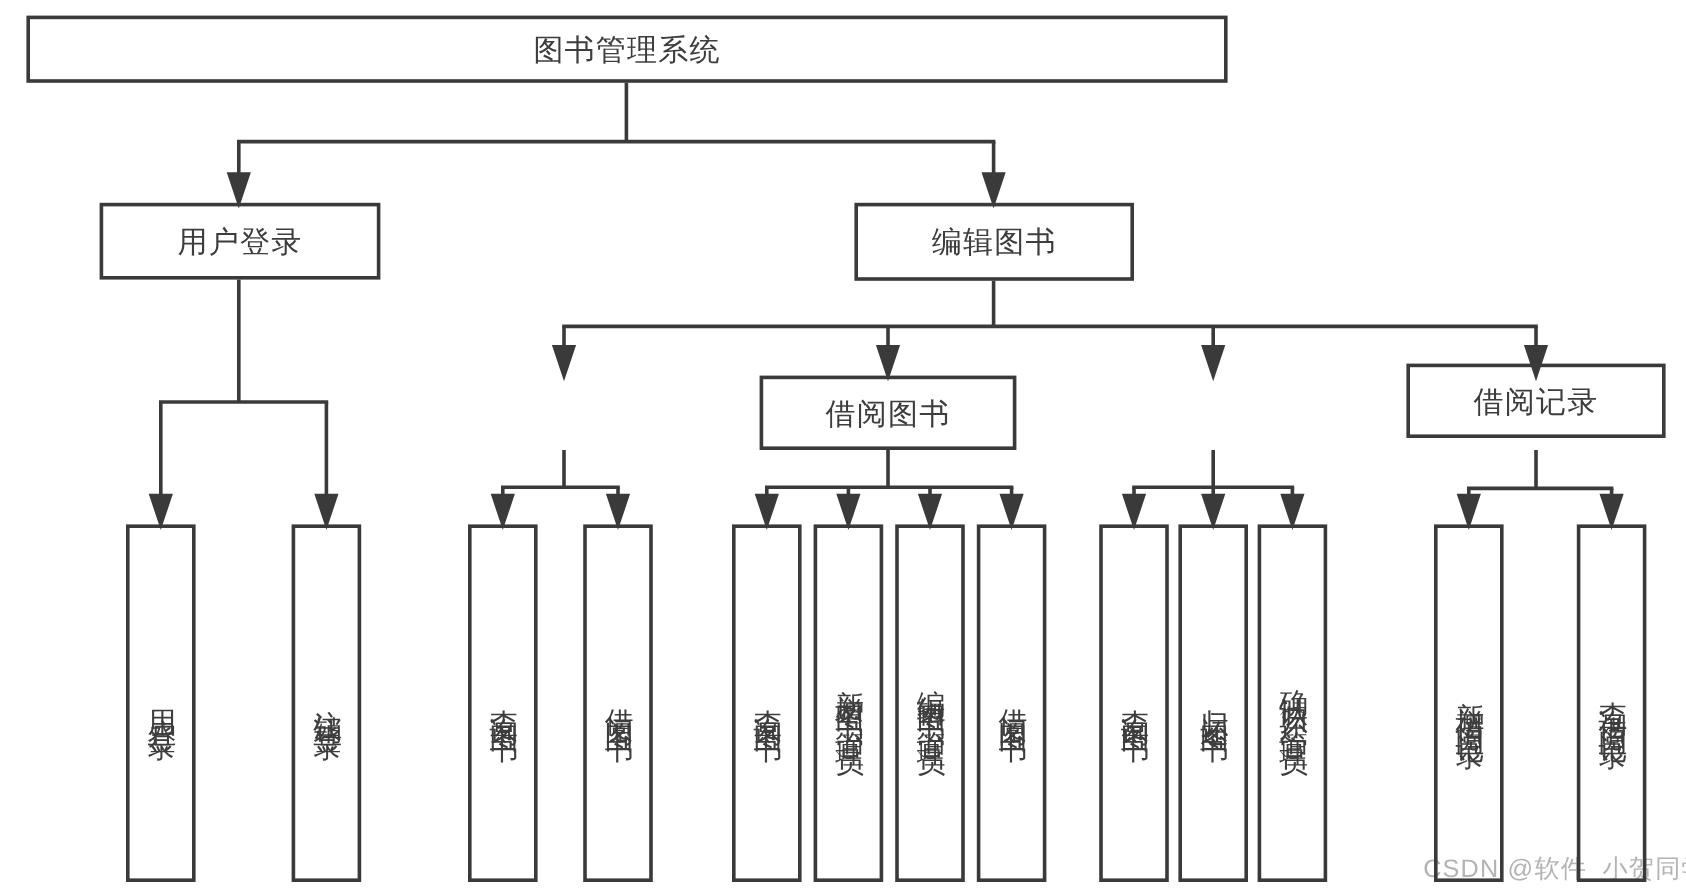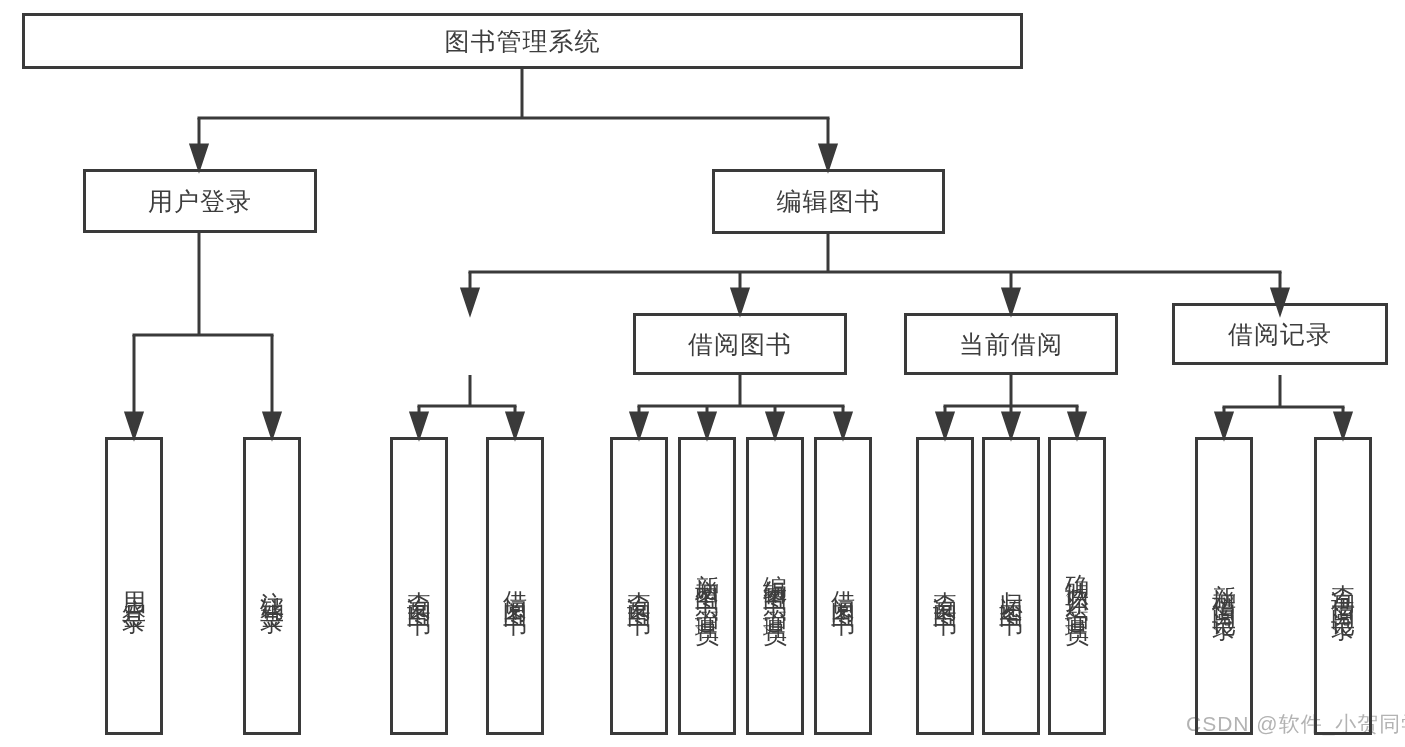--- a/index.html
+++ b/index.html
@@ -95,23 +95,20 @@
   <div class="node header" style="left:83px;top:169px;width:234px;height:64px">
     <span class="label">用户登录</span>
   </div>
   <div class="node header" style="left:712px;top:169px;width:233px;height:65px">
     <span class="label">编辑图书</span>
   </div>
 
   <div class="node header" style="left:633px;top:313px;width:214px;height:62px">
     <span class="label">借阅图书</span>
   </div>
-  <div class="node header" style="left:904px;top:313px;width:214px;height:62px">
-    <span class="label">当前借阅</span>
-  </div>
   <div class="node header" style="left:1172px;top:303px;width:216px;height:62px">
     <span class="label">借阅记录</span>
   </div>
 
   <div class="node leaf" style="left:105px;top:437px;width:58px;height:298px">
     <span class="label">用户登录</span>
   </div>
   <div class="node leaf" style="left:243px;top:437px;width:58px;height:298px">
     <span class="label">注销登录</span>
   </div>

